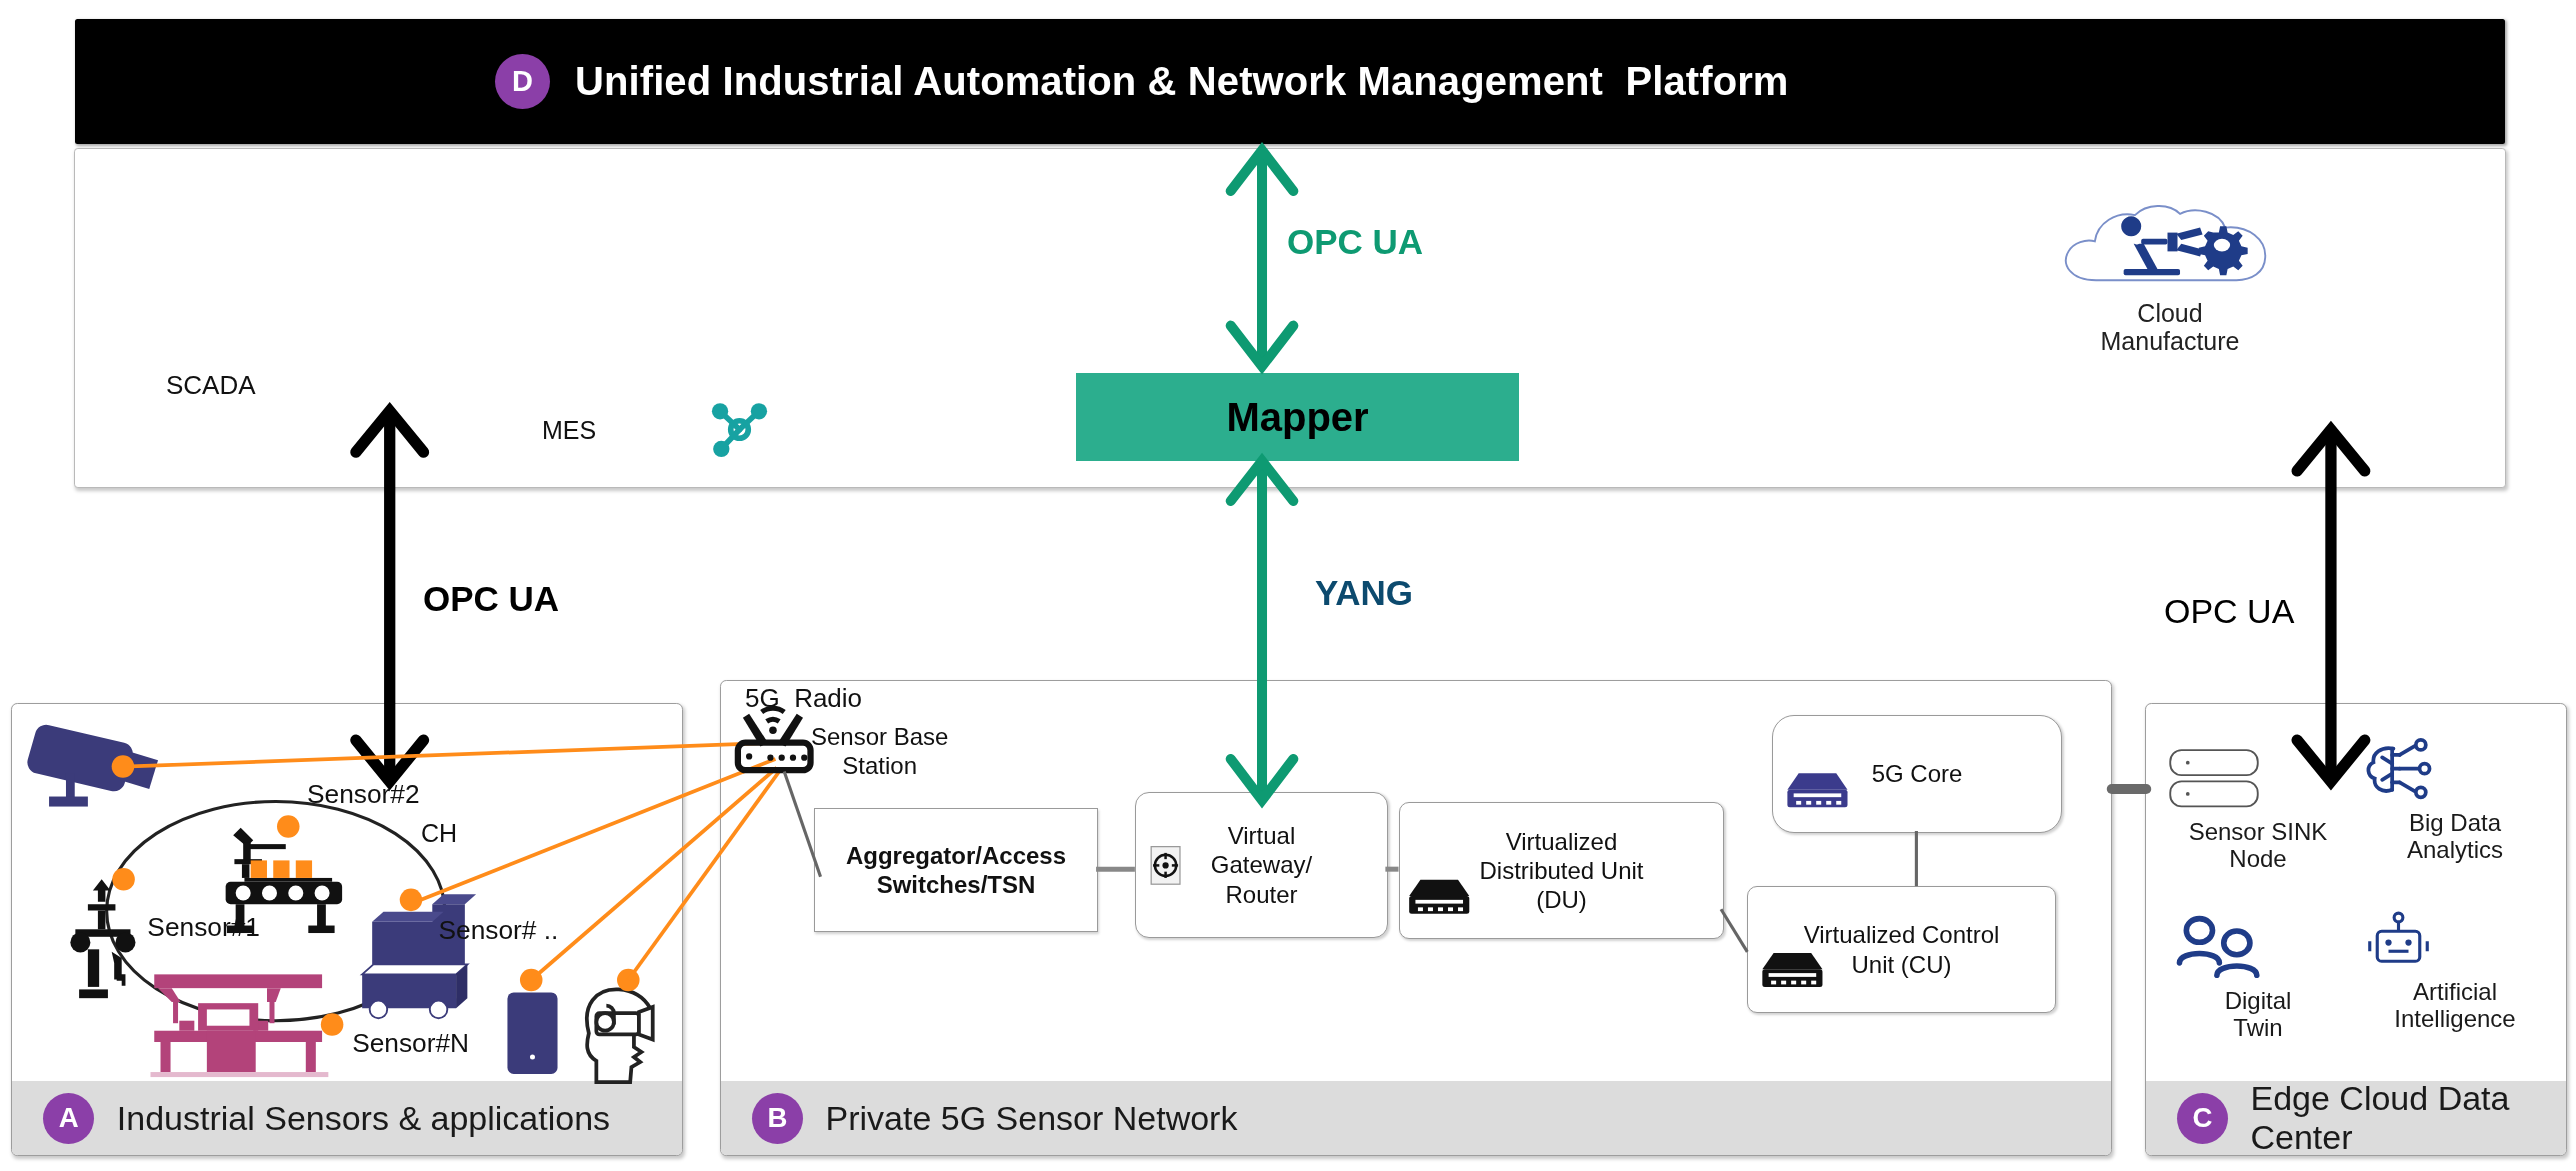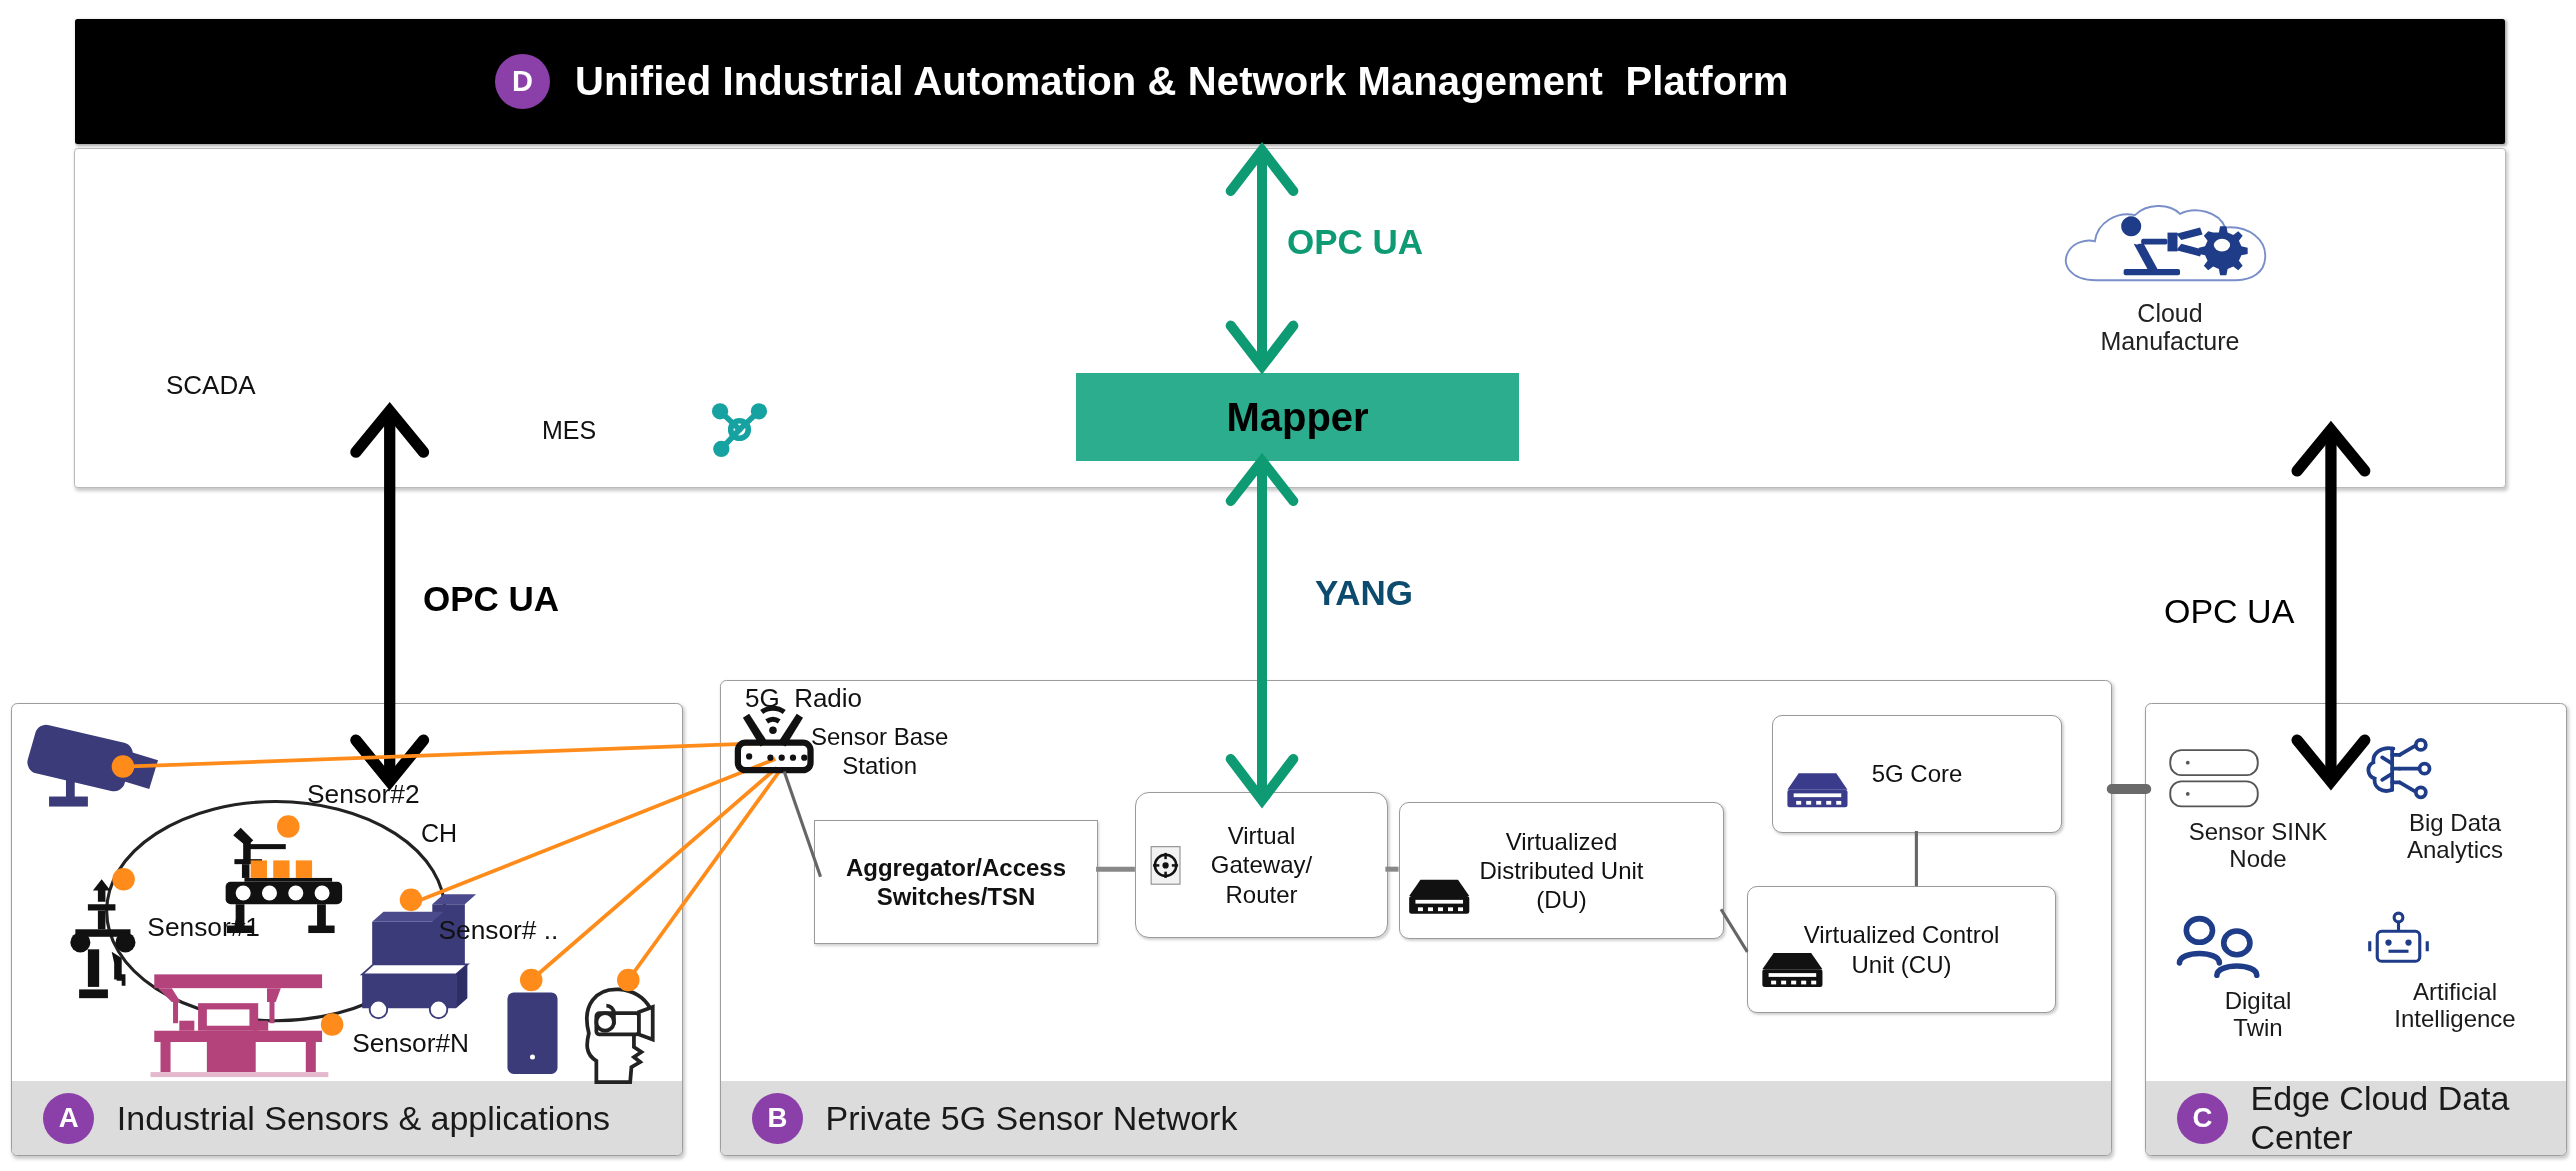--- a/index.html
+++ b/index.html
@@ -43,25 +43,25 @@
       display:flex;align-items:center;}
   .panel-badge{width:51px;height:51px;border-radius:50%;background:#8B3FA8;color:#fff;
       display:flex;align-items:center;justify-content:center;font-size:27.6px;font-weight:600;
       margin-left:31px;flex:0 0 auto;}
   .panel-footer-label{margin-left:22.5px;font-size:34px;color:#1a1a1a;}
   #panel-b .panel-footer-label{font-size:34px;}
   
   .netbox{position:absolute;background:#fff;border:1.3px solid #9a9a9a;
       display:flex;align-items:center;justify-content:center;text-align:center;
       font-size:24px;font-weight:700;line-height:1.22;box-shadow:1.3px 1.9px 2.5px rgba(0,0,0,.18);}
-  #box-agg{left:814px;top:808px;width:282px;height:122px;margin-top:12px;}
+  #box-agg{left:814px;top:808px;width:282px;height:122px;}
   #box-vgw{left:1135px;top:792px;width:251px;height:144px;border-radius:14px;font-weight:400;}
   #box-du{left:1399px;top:802px;width:323px;height:135px;border-radius:10px;font-weight:400;}
   #box-cu{left:1747px;top:886px;width:307px;height:125px;border-radius:10px;font-weight:400;}
-  #box-core{left:1772px;top:715px;width:288px;height:116px;border-radius:10px;font-weight:400;}
+  #box-core{left:1772px;top:715px;width:288px;height:116px;border-radius:22px;font-weight:400;}
   .box-text{padding:0 8.8px;}
   #label-5g-radio{left:745px;top:683px;font-size:26px;white-space:pre;}
   #label-sbs{left:811px;top:723px;font-size:24px;line-height:1.2;text-align:center;}
   
   .c-item{position:absolute;text-align:center;font-size:24px;line-height:1.14;color:#1a1a1a;}
   #c-sink{left:2164px;top:745px;width:188px;}
   #c-bigdata{left:2361px;top:736px;width:188px;}
   #c-dtwin{left:2167px;top:914px;width:182px;}
   #c-ai{left:2361px;top:911px;width:188px;}
   .c-icon{display:block;margin:0 auto 3.8px auto;}

